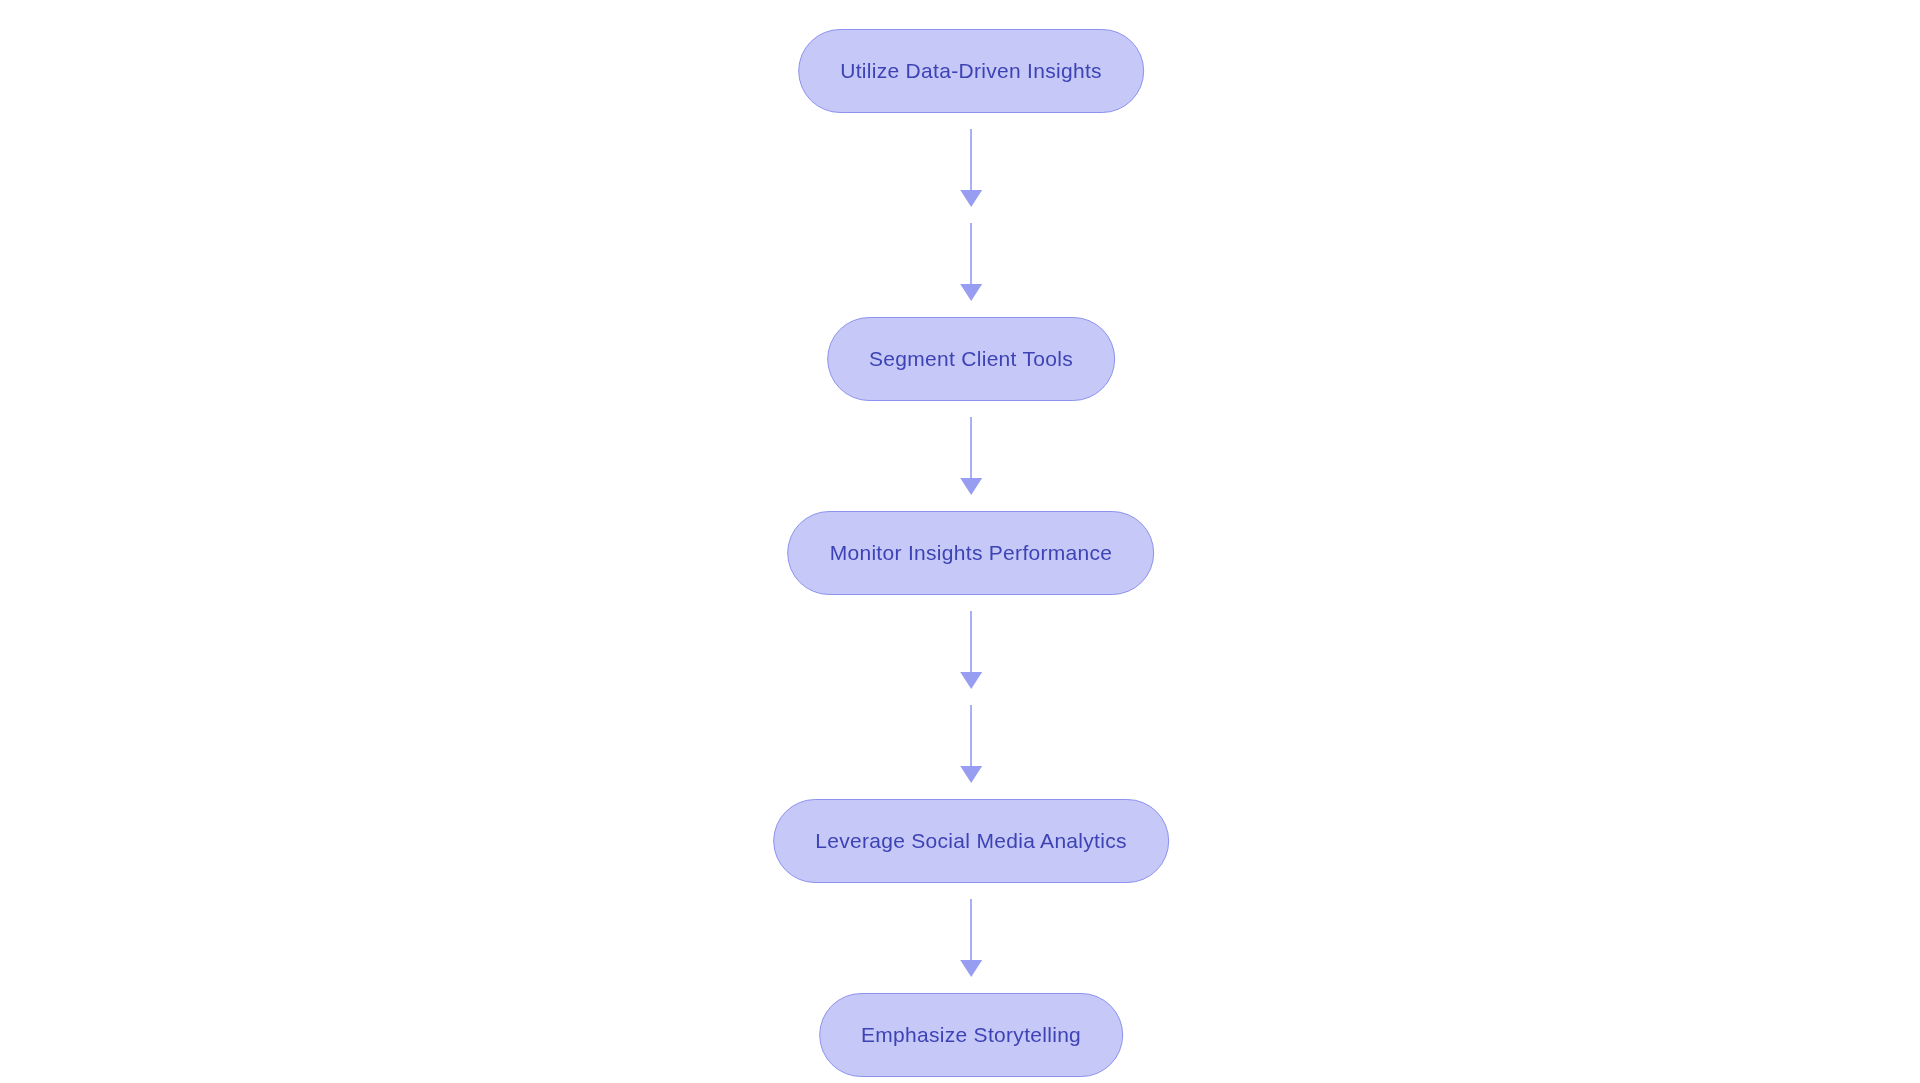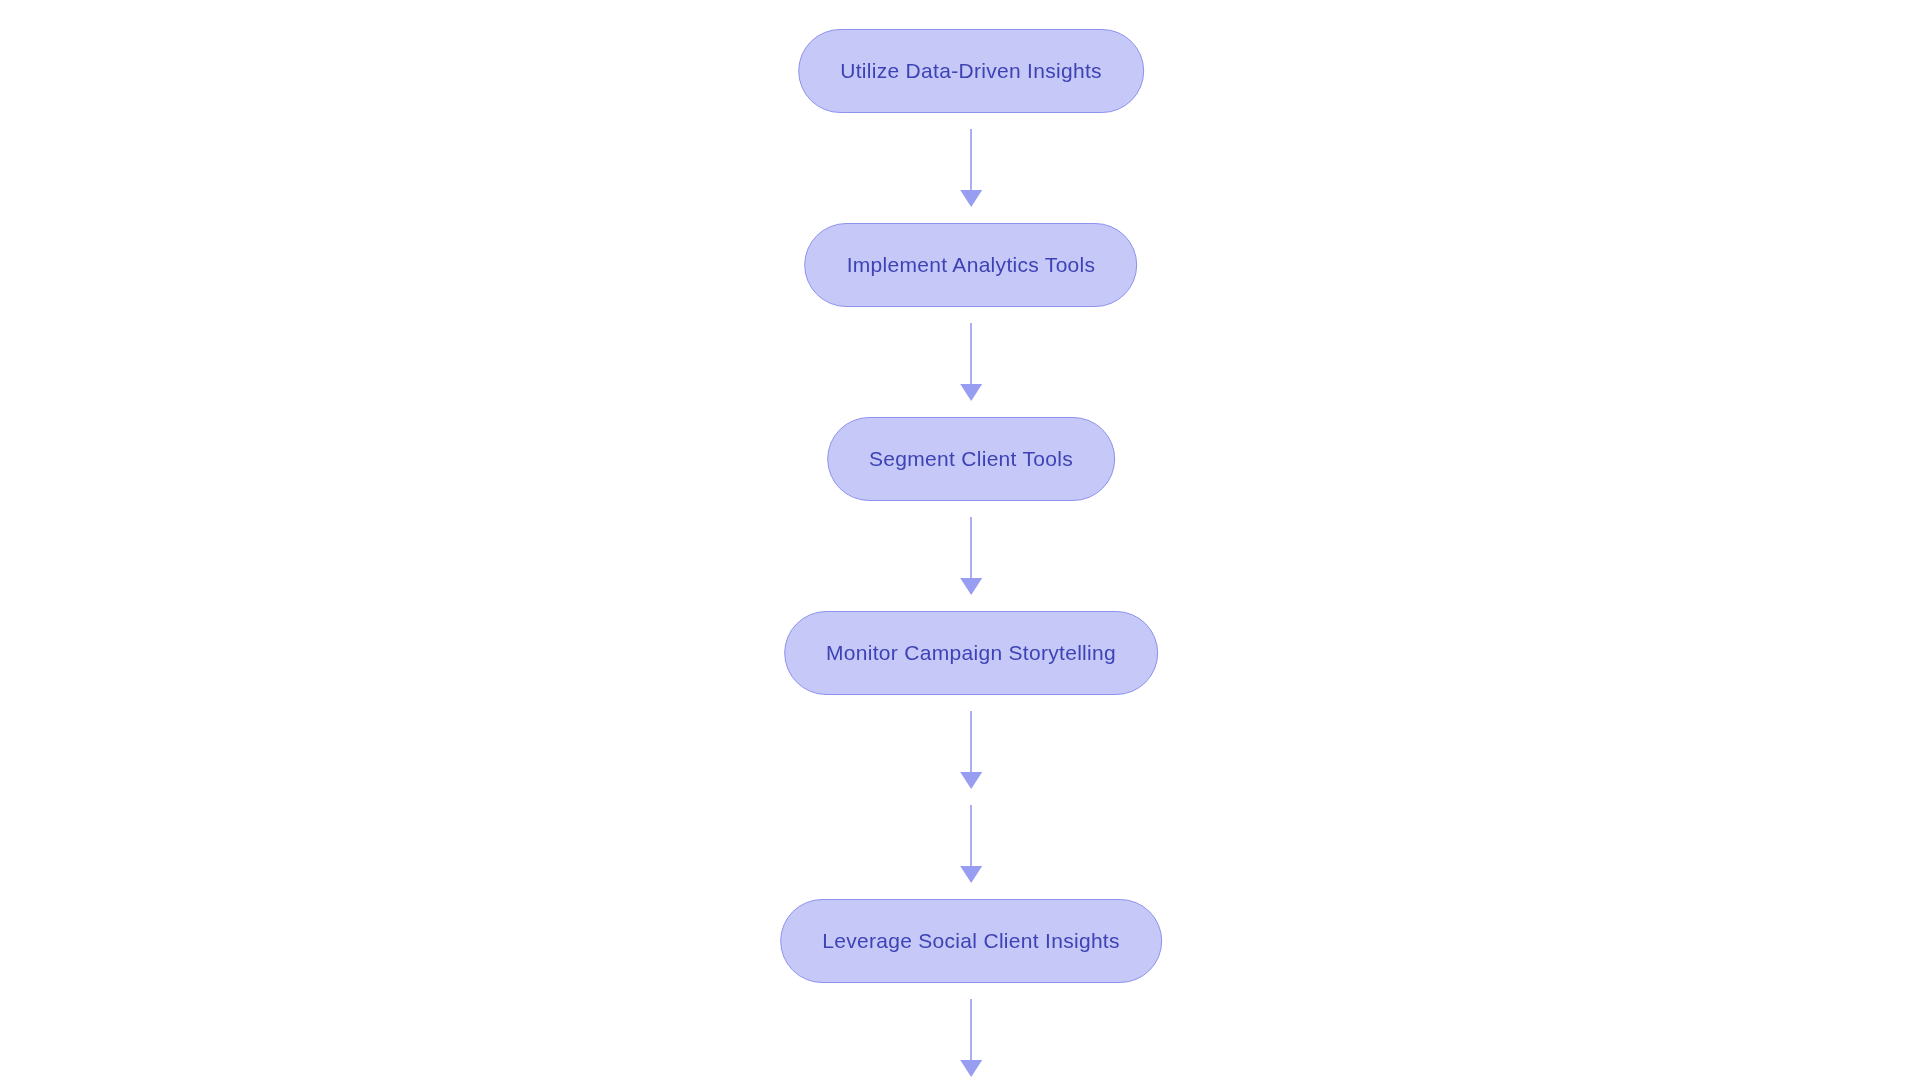--- a/index.html
+++ b/index.html
@@ -76,41 +76,41 @@
 <body>
 
 <div class="canvas">
 
   <div class="node">
     <span>Utilize Data-Driven Insights</span>
   </div>
 
   <div class="arrow"></div>
 
-  <div class="node">
-    <span>Implement Analytics Tools</span>
-  </div>
 
   <div class="arrow"></div>
 
   <div class="node">
     <span>Segment Client Tools</span>
   </div>
 
   <div class="arrow"></div>
 
   <div class="node">
-    <span>Monitor Campaign Storytelling</span>
+    <span>Monitor Insights Performance</span>
   </div>
 
   <div class="arrow"></div>
 
 
   <div class="arrow"></div>
 
   <div class="node">
-    <span>Leverage Social Client Insights</span>
+    <span>Leverage Social Media Analytics</span>
   </div>
 
   <div class="arrow"></div>
 
+  <div class="node">
+    <span>Emphasize Storytelling</span>
+  </div>
 
 </div>
 
 </body></html>

